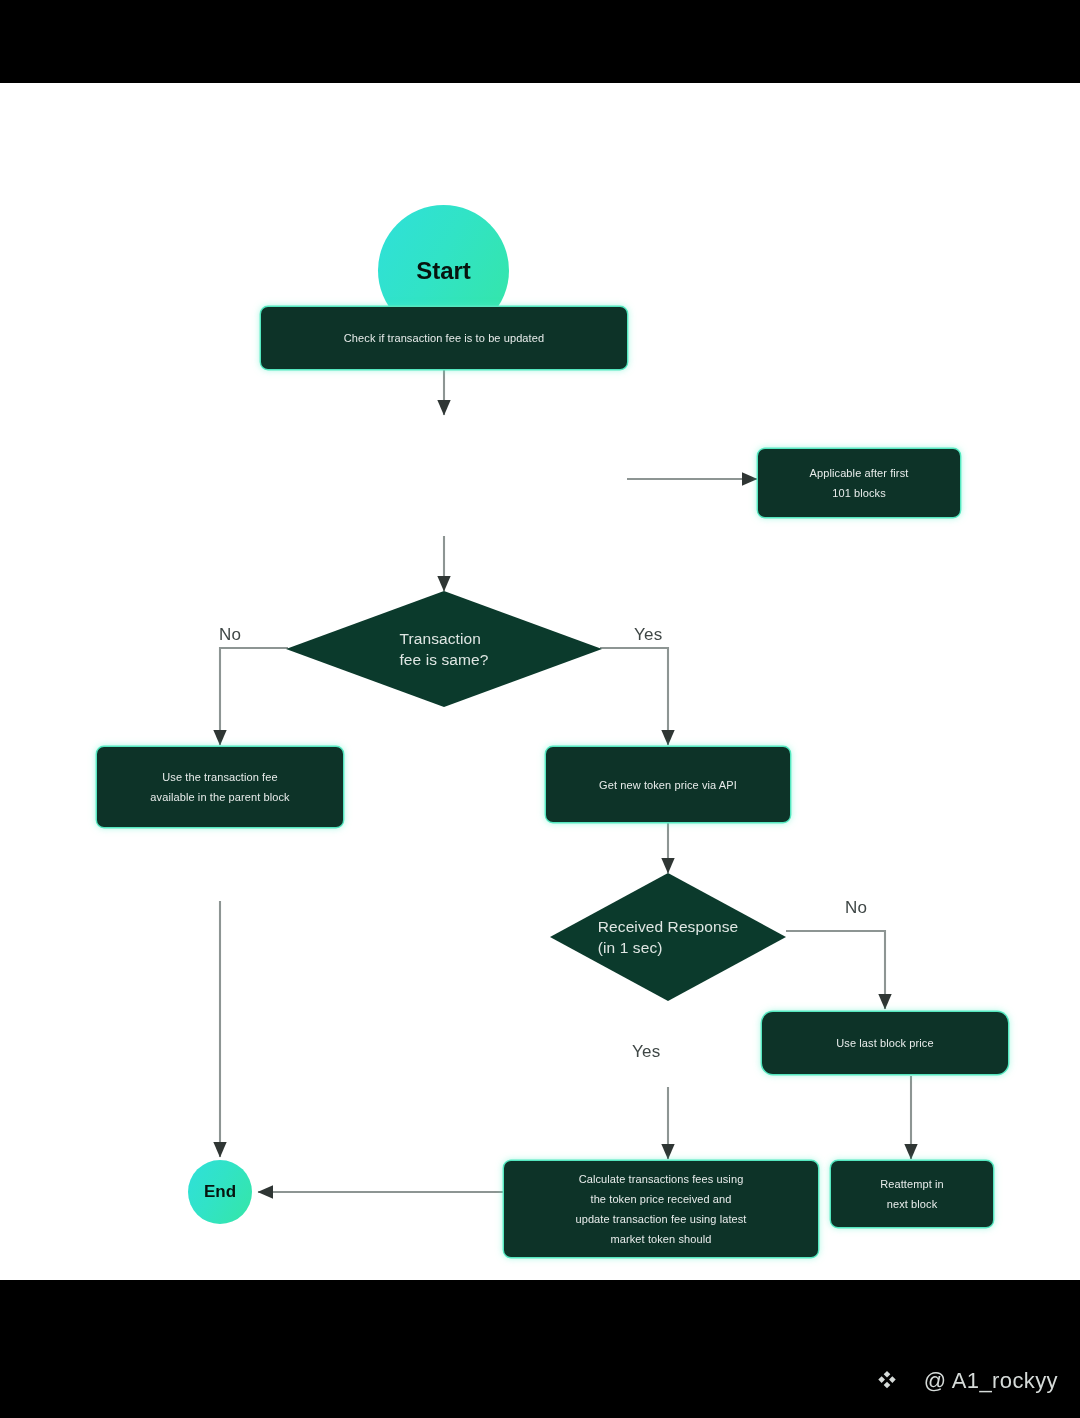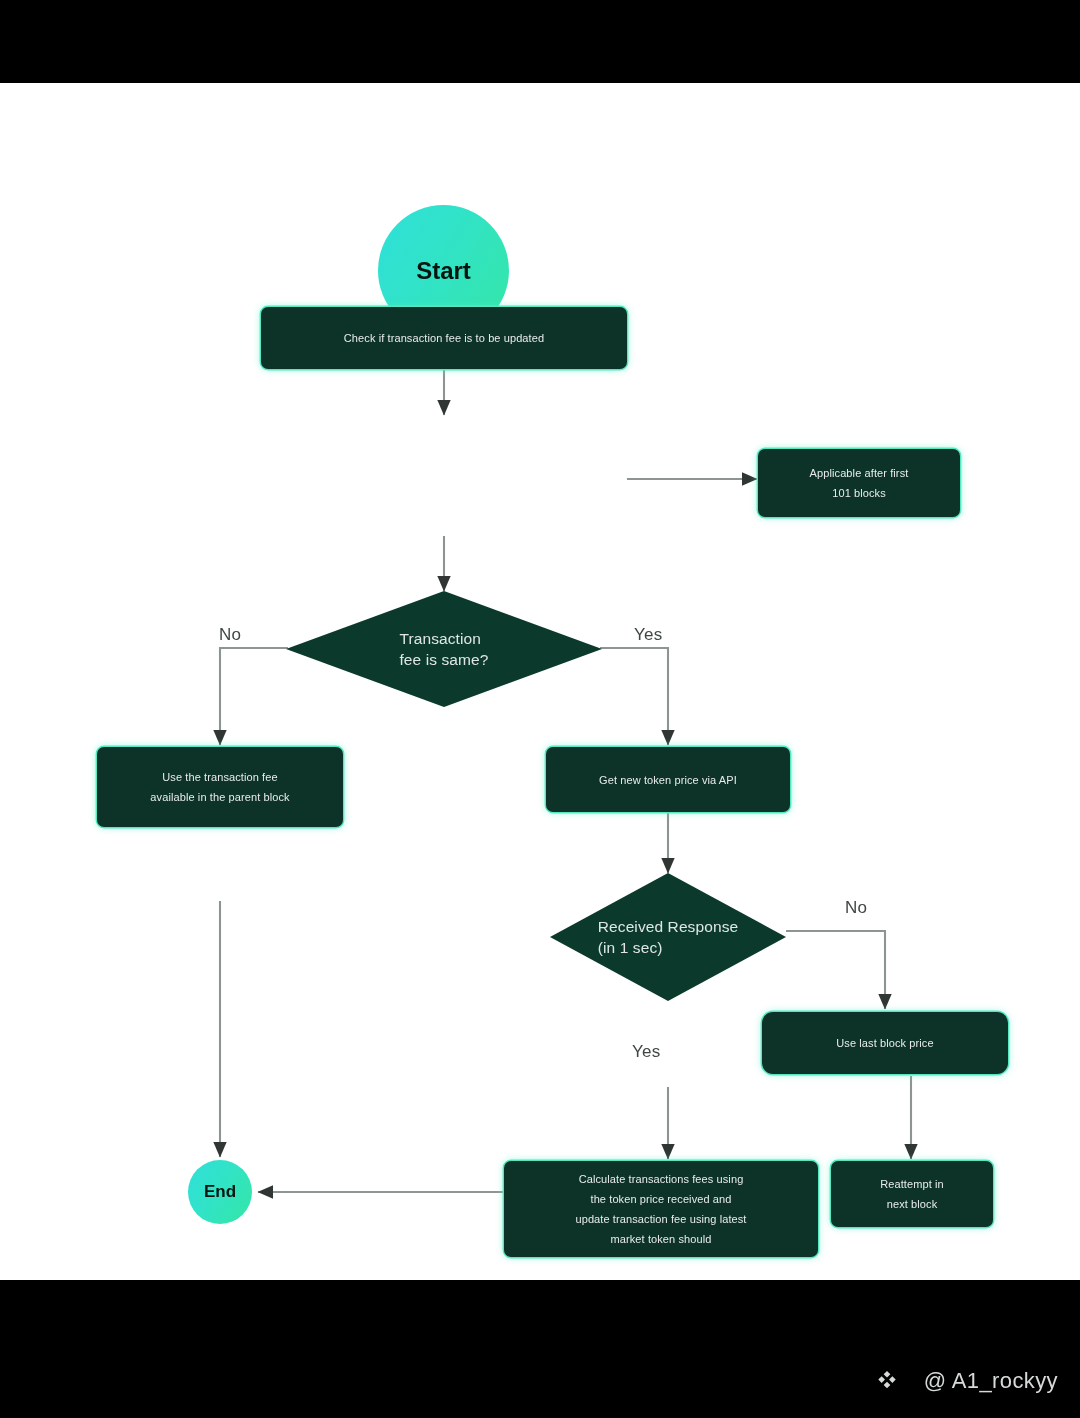--- a/index.html
+++ b/index.html
@@ -130,21 +130,21 @@
       <div class="diamond-shape"></div>
       <span class="txt">Transaction
 fee is same?</span>
     </div>
 
     <div class="node proc" style="left:97px;top:664px;width:246px;height:80px;">
       <span class="txt">Use the transaction fee
 available in the parent block</span>
     </div>
 
-    <div class="node proc" style="left:546px;top:664px;width:244px;height:65px;">
+    <div class="node proc" style="left:546px;top:664px;width:244px;height:75px;">
       <span class="txt">Get new token price via API</span>
     </div>
 
     <div class="diamond-wrap" style="left:550px;top:790px;width:236px;height:128px;">
       <div class="diamond-shape"></div>
       <span class="txt">Received Response
 (in 1 sec)</span>
     </div>
 
     <div class="node proc" style="left:762px;top:929px;width:246px;height:62px;border-radius:11px;">

